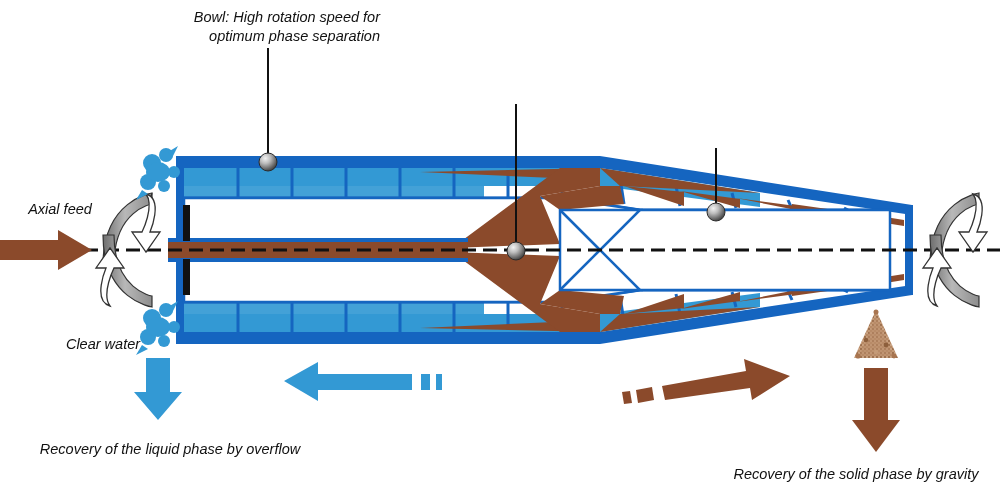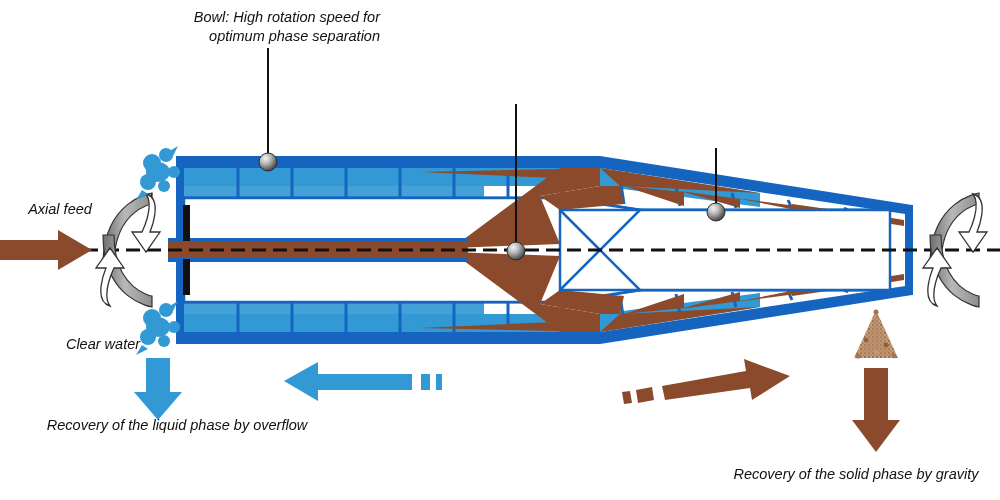--- a/index.html
+++ b/index.html
@@ -40,21 +40,21 @@
   #label-scroll {
     left: 620px; top: 108px; width: 194px;
   }
   #label-axial-feed {
     left: 10px; top: 200px; width: 100px;
   }
   #label-clear-water {
     left: 48px; top: 335px; width: 110px;
   }
   #label-liquid-recovery {
-    left: 10px; top: 416px; width: 320px; margin-left: 7px;
+    left: 10px; top: 440px; width: 320px;
   }
   #label-solid-recovery {
     left: 706px; top: 465px; width: 300px;
   }
 </style>
 </head>
 <body>
 
 <div id="stage">
 

